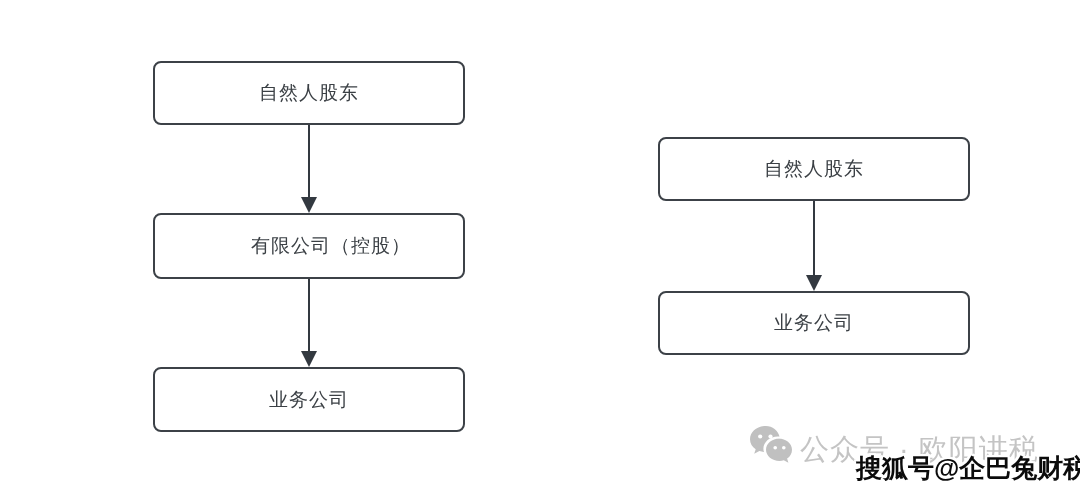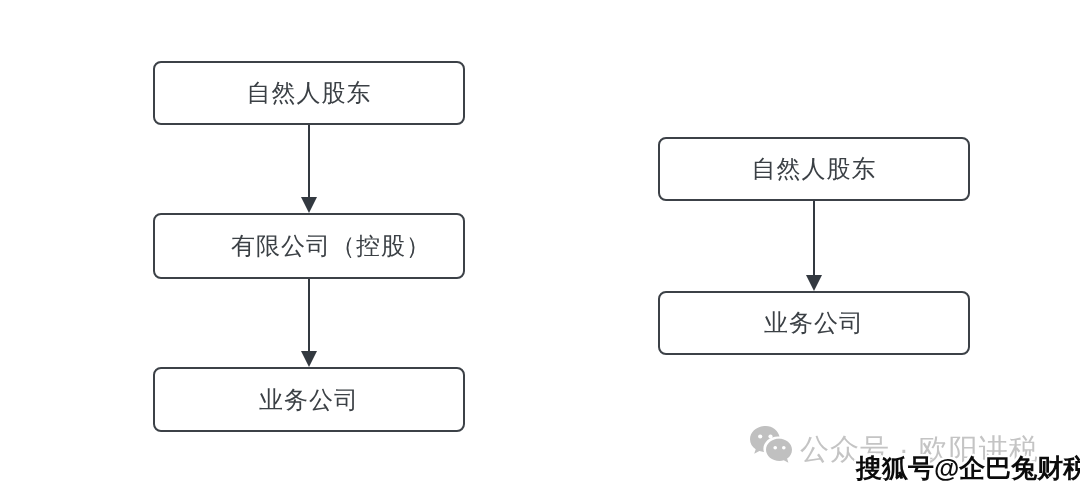--- a/index.html
+++ b/index.html
@@ -22,21 +22,21 @@
     width: 312px;
     height: 64px;
     background: #ffffff;
     border: 2px solid #3c4147;
     border-radius: 8px;
     display: flex;
     align-items: center;
     justify-content: center;
   }
   .node-label {
-    font-size: 24px;
+    font-size: 19px;
     color: #3b4045;
     letter-spacing: 1px;
     white-space: nowrap;
   }
   
   .arrow {
     position: absolute;
     width: 16px;
     display: flex;
     flex-direction: column;

